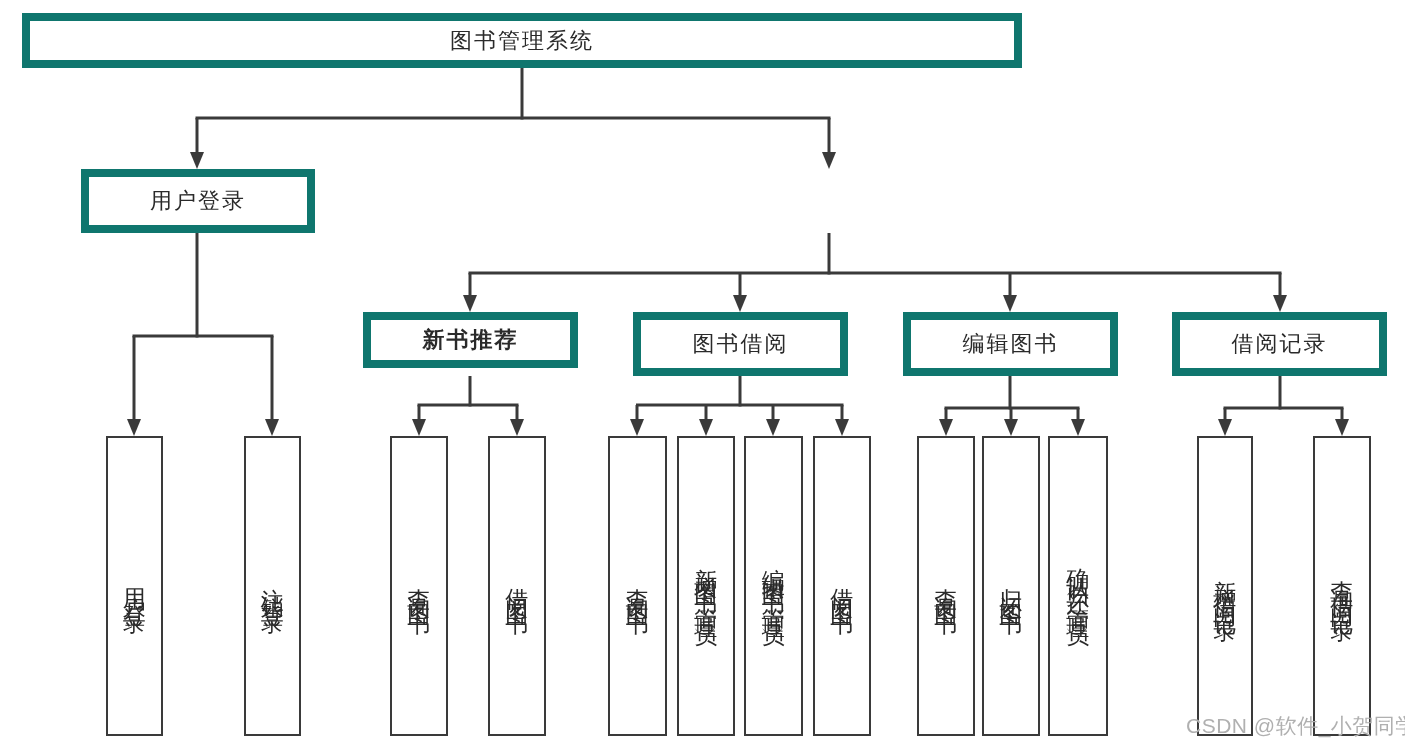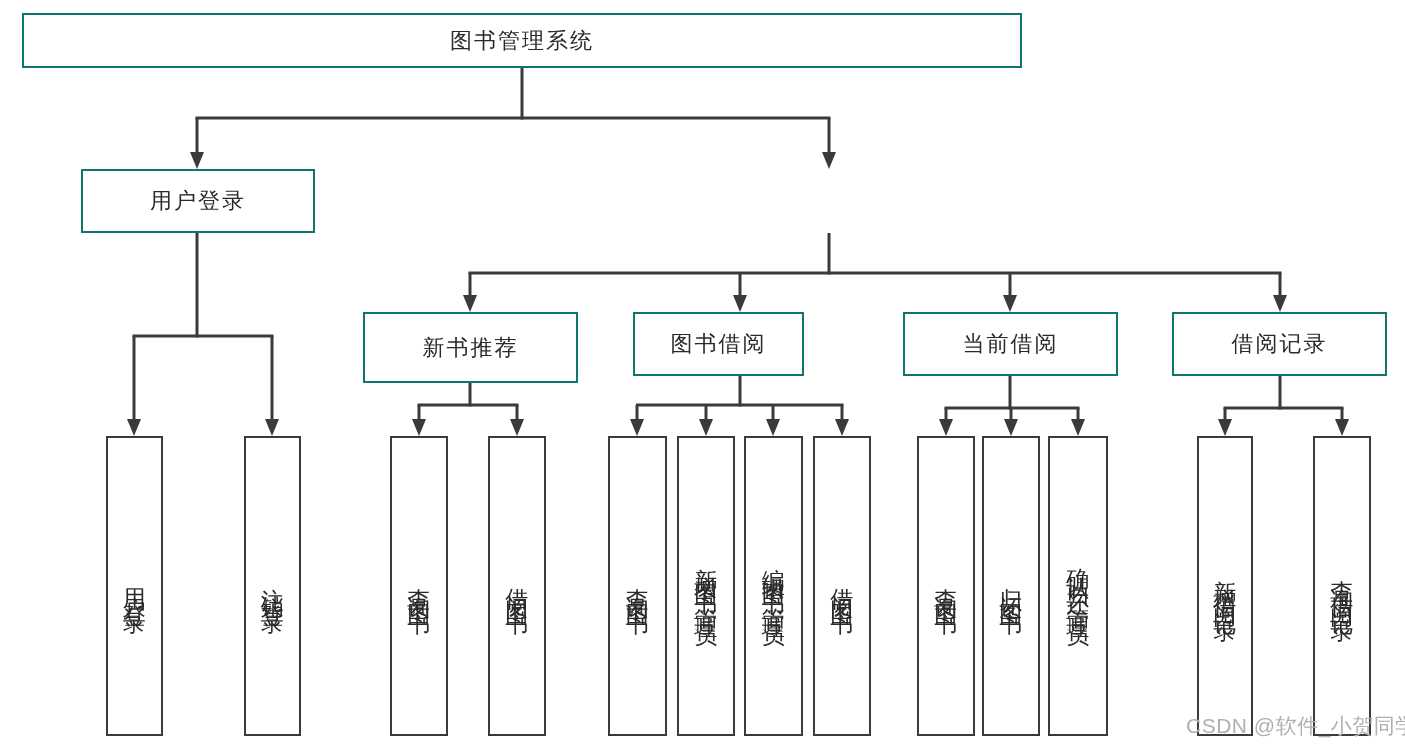--- a/index.html
+++ b/index.html
@@ -9,21 +9,21 @@
     font-family:"Liberation Sans","DejaVu Sans",sans-serif;
     color:#2a2a2a;
   }
   #stage{position:absolute;left:0;top:0;width:1405px;height:747px;}
   #wires{position:absolute;left:0;top:0;z-index:1;}
   #wires line{stroke:#3a3a3a;stroke-width:3;}
   #wires polygon{fill:#3a3a3a;stroke:none;}
   .node{
     position:absolute;box-sizing:border-box;background:#ffffff;z-index:2;
     display:flex;align-items:center;justify-content:center;
-    border:2px solid #0f766e;
+    border:8px solid #0f766e;
     font-size:22px;letter-spacing:2px;white-space:nowrap;
   }
   .vnode{
     position:absolute;box-sizing:border-box;background:#ffffff;z-index:2;
     border:2px solid #3a3a3a;
     display:flex;align-items:center;justify-content:center;
     writing-mode:vertical-rl;text-orientation:mixed;
     font-size:23px;letter-spacing:8px;line-height:1.15;
   }
   #watermark{
@@ -109,23 +109,23 @@
       <polygon points="1218,419 1232,419 1225,436"></polygon>
       <line x1="1342" y1="408" x2="1342" y2="423"></line>
       <polygon points="1335,419 1349,419 1342,436"></polygon>
     </g>
   </svg>
 
   <div class="node" style="left:22px;top:13px;width:1000px;height:55px;">图书管理系统</div>
 
   <div class="node" style="left:81px;top:169px;width:234px;height:64px;">用户登录</div>
 
-  <div class="node" style="left:363px;top:312px;width:215px;height:71px;">新书推荐</div>
-  <div class="node" style="left:633px;top:312px;width:171px;height:64px;">图书借阅</div>
-  <div class="node" style="left:903px;top:312px;width:215px;height:64px;">当前借阅</div>
+  <div class="node" style="left:363px;top:312px;width:215px;height:56px;font-weight:bold;">新书推荐</div>
+  <div class="node" style="left:633px;top:312px;width:215px;height:64px;">图书借阅</div>
+  <div class="node" style="left:903px;top:312px;width:215px;height:64px;">编辑图书</div>
   <div class="node" style="left:1172px;top:312px;width:215px;height:64px;">借阅记录</div>
 
   <div class="vnode" style="left:106px;top:436px;width:57px;height:300px;">用户登录</div>
   <div class="vnode" style="left:244px;top:436px;width:57px;height:300px;">注销登录</div>
 
   <div class="vnode" style="left:390px;top:436px;width:58px;height:300px;">查询图书</div>
   <div class="vnode" style="left:488px;top:436px;width:58px;height:300px;">借阅图书</div>
 
   <div class="vnode" style="left:608px;top:436px;width:59px;height:300px;">查询图书</div>
   <div class="vnode" style="left:677px;top:436px;width:58px;height:300px;">新增图书（管理员）</div>

